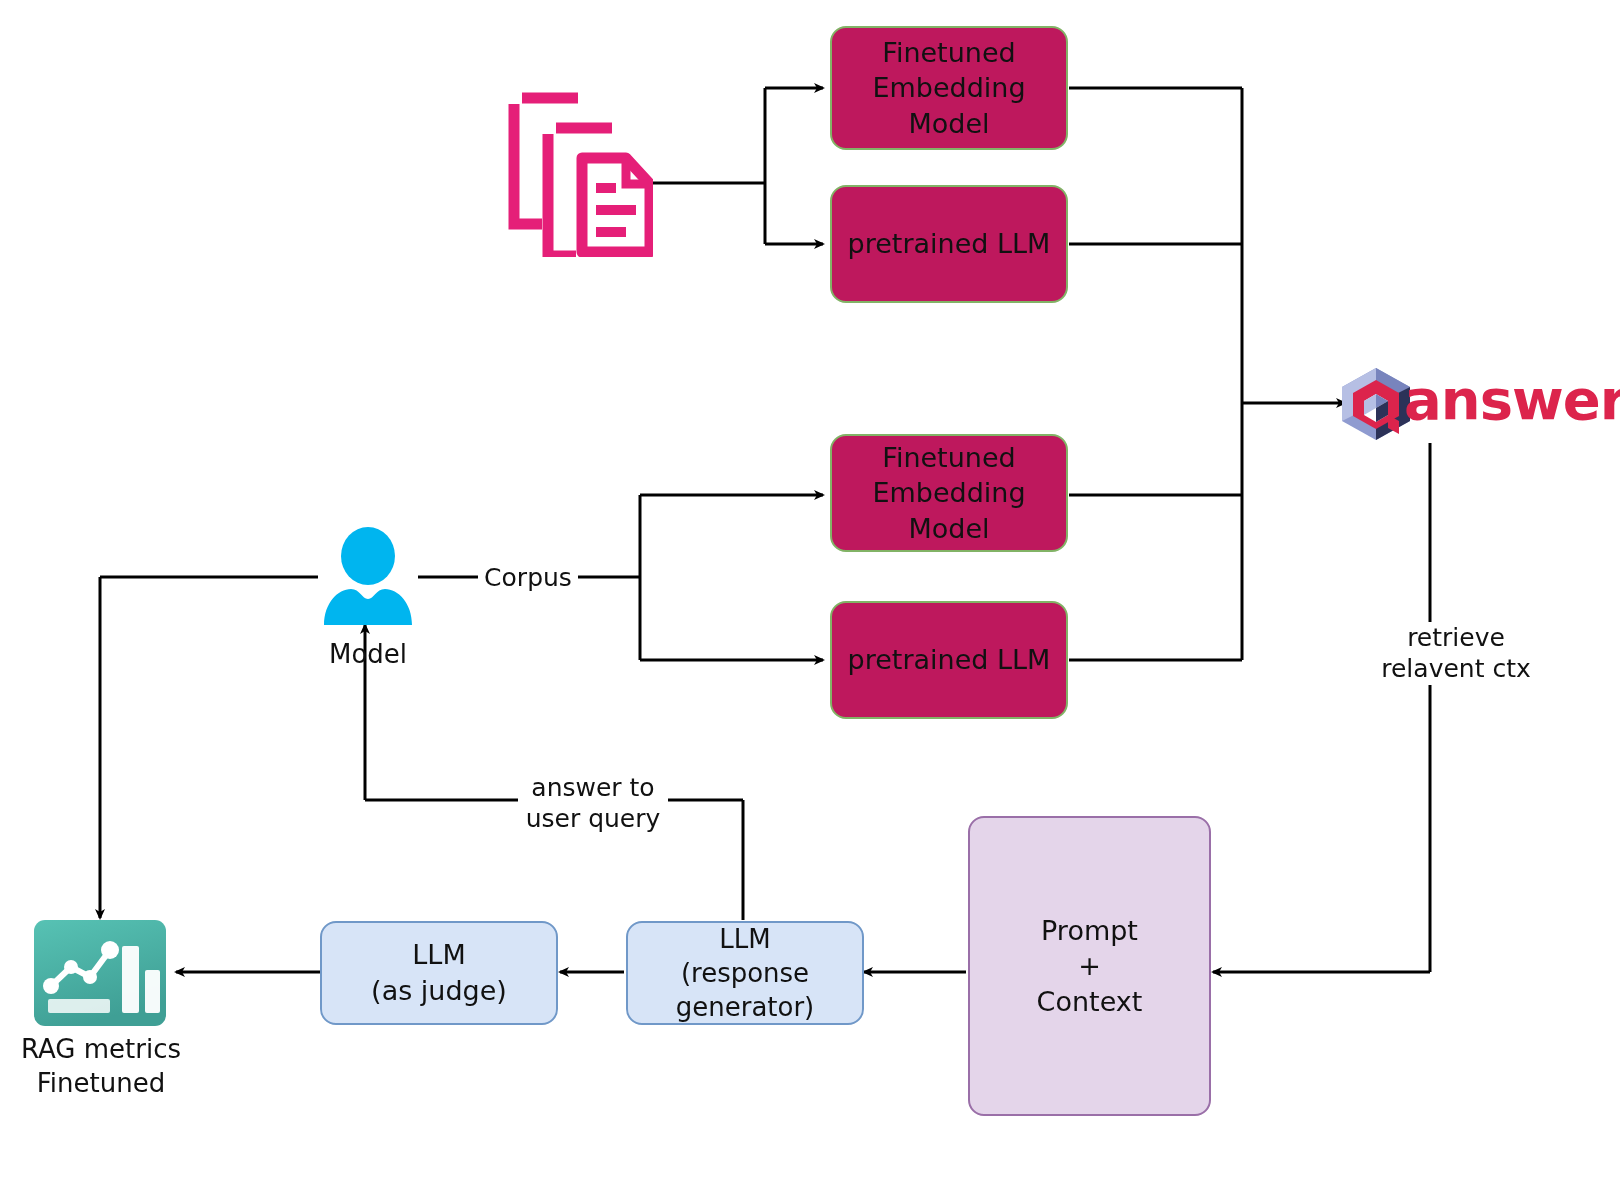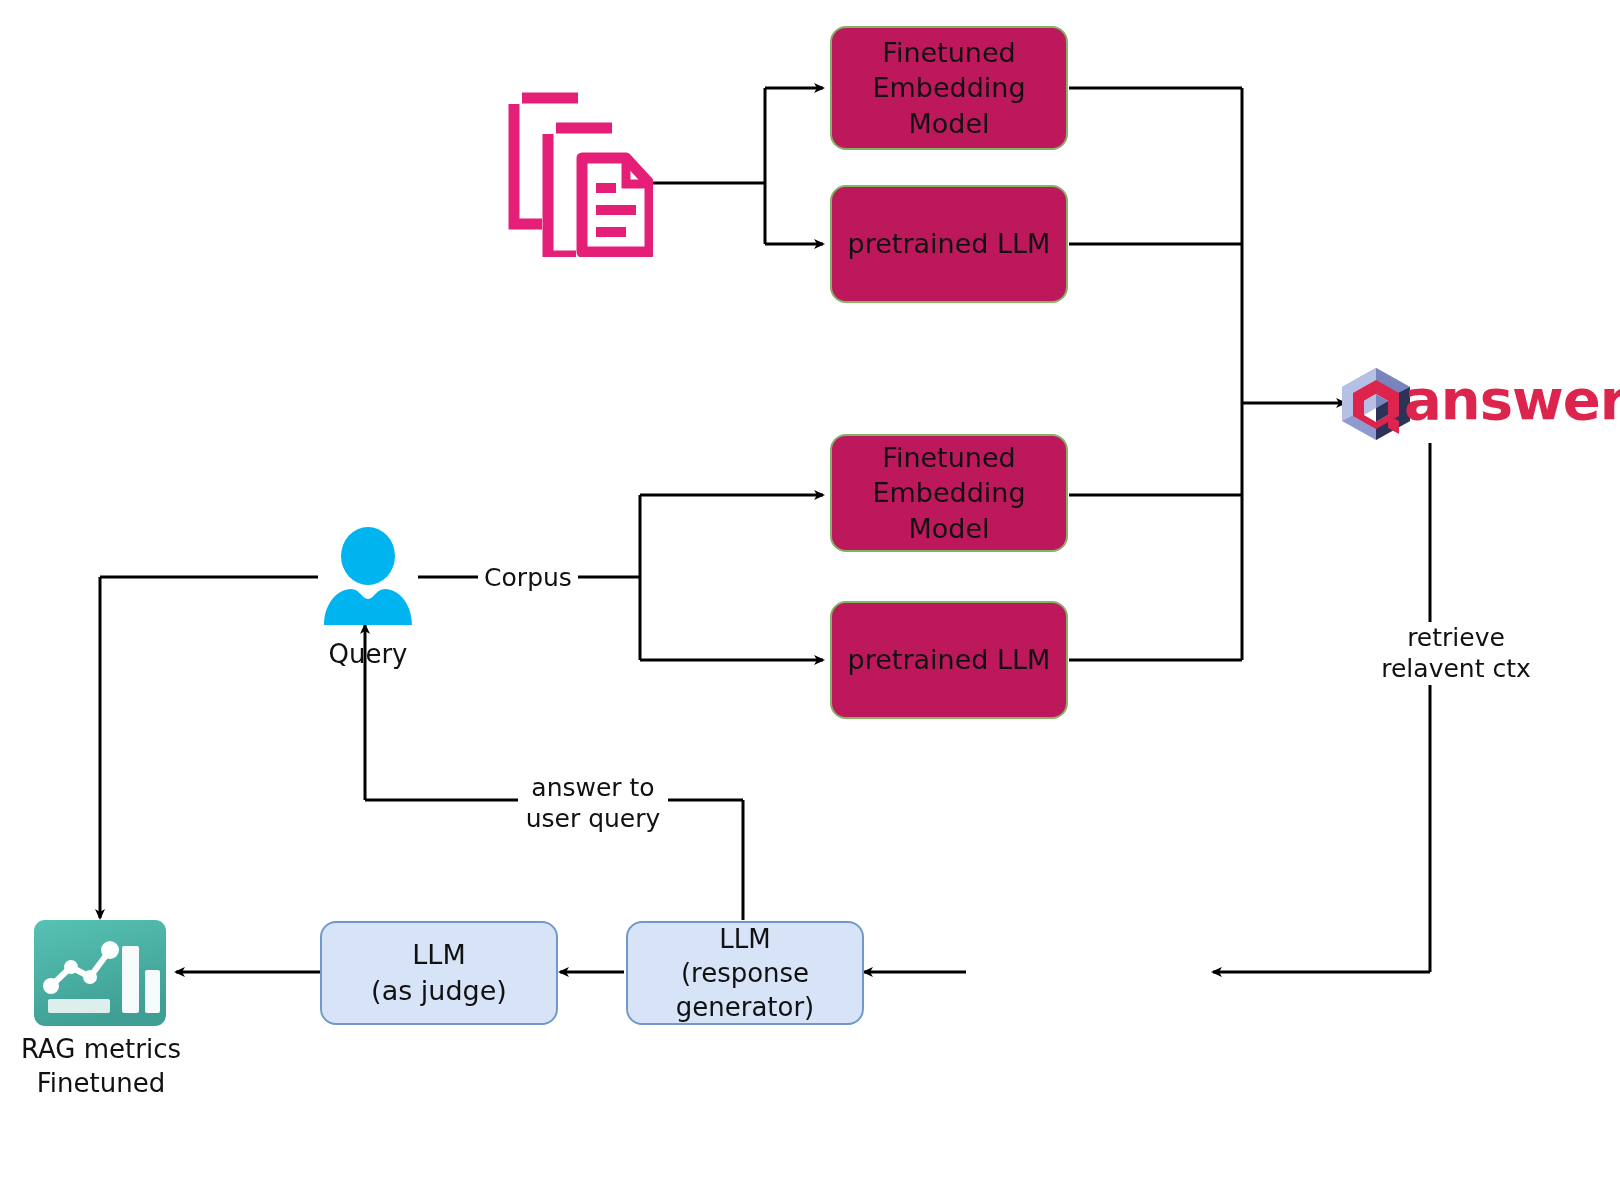--- a/index.html
+++ b/index.html
@@ -159,30 +159,35 @@
     </svg>
   </div>
   <div class="qdrant-word" style="left:1404px;top:367px;">answer</div>
 
   <div class="icon-wrap" style="left:318px;top:527px;width:100px;height:100px;">
     <svg width="100" height="100" viewBox="0 0 100 100">
       <ellipse cx="50" cy="29" rx="27" ry="29" fill="#00b5ef"></ellipse>
       <path d="M6,98 C6,76 20,62 33,62 C42,62 44,72 50,72 C56,72 58,62 67,62 C80,62 94,76 94,98 Z" fill="#00b5ef"></path>
     </svg>
   </div>
-  <div class="icon-caption" style="left:290px;top:638px;width:156px;">Query</div>
+  <div class="icon-caption" style="left:290px;top:638px;width:156px;">Model</div>
 
   <div class="edge-label" style="left:478px;top:562px;width:100px;">Corpus</div>
 
   <div class="edge-label" style="left:1374px;top:622px;width:164px;">retrieve
 relavent ctx</div>
 
   <div class="edge-label" style="left:518px;top:772px;width:150px;">answer to
 user query</div>
 
+  <div class="node box purple" style="left:968px;top:816px;width:243px;height:300px;">
+    <span>Prompt
++
+Context</span>
+  </div>
 
   <div class="node box blue" style="left:626px;top:921px;width:238px;height:104px;font-size:26px;">
     <span>LLM
 (response generator)</span>
   </div>
 
   <div class="node box blue" style="left:320px;top:921px;width:238px;height:104px;">
     <span>LLM
 (as judge)</span>
   </div>

